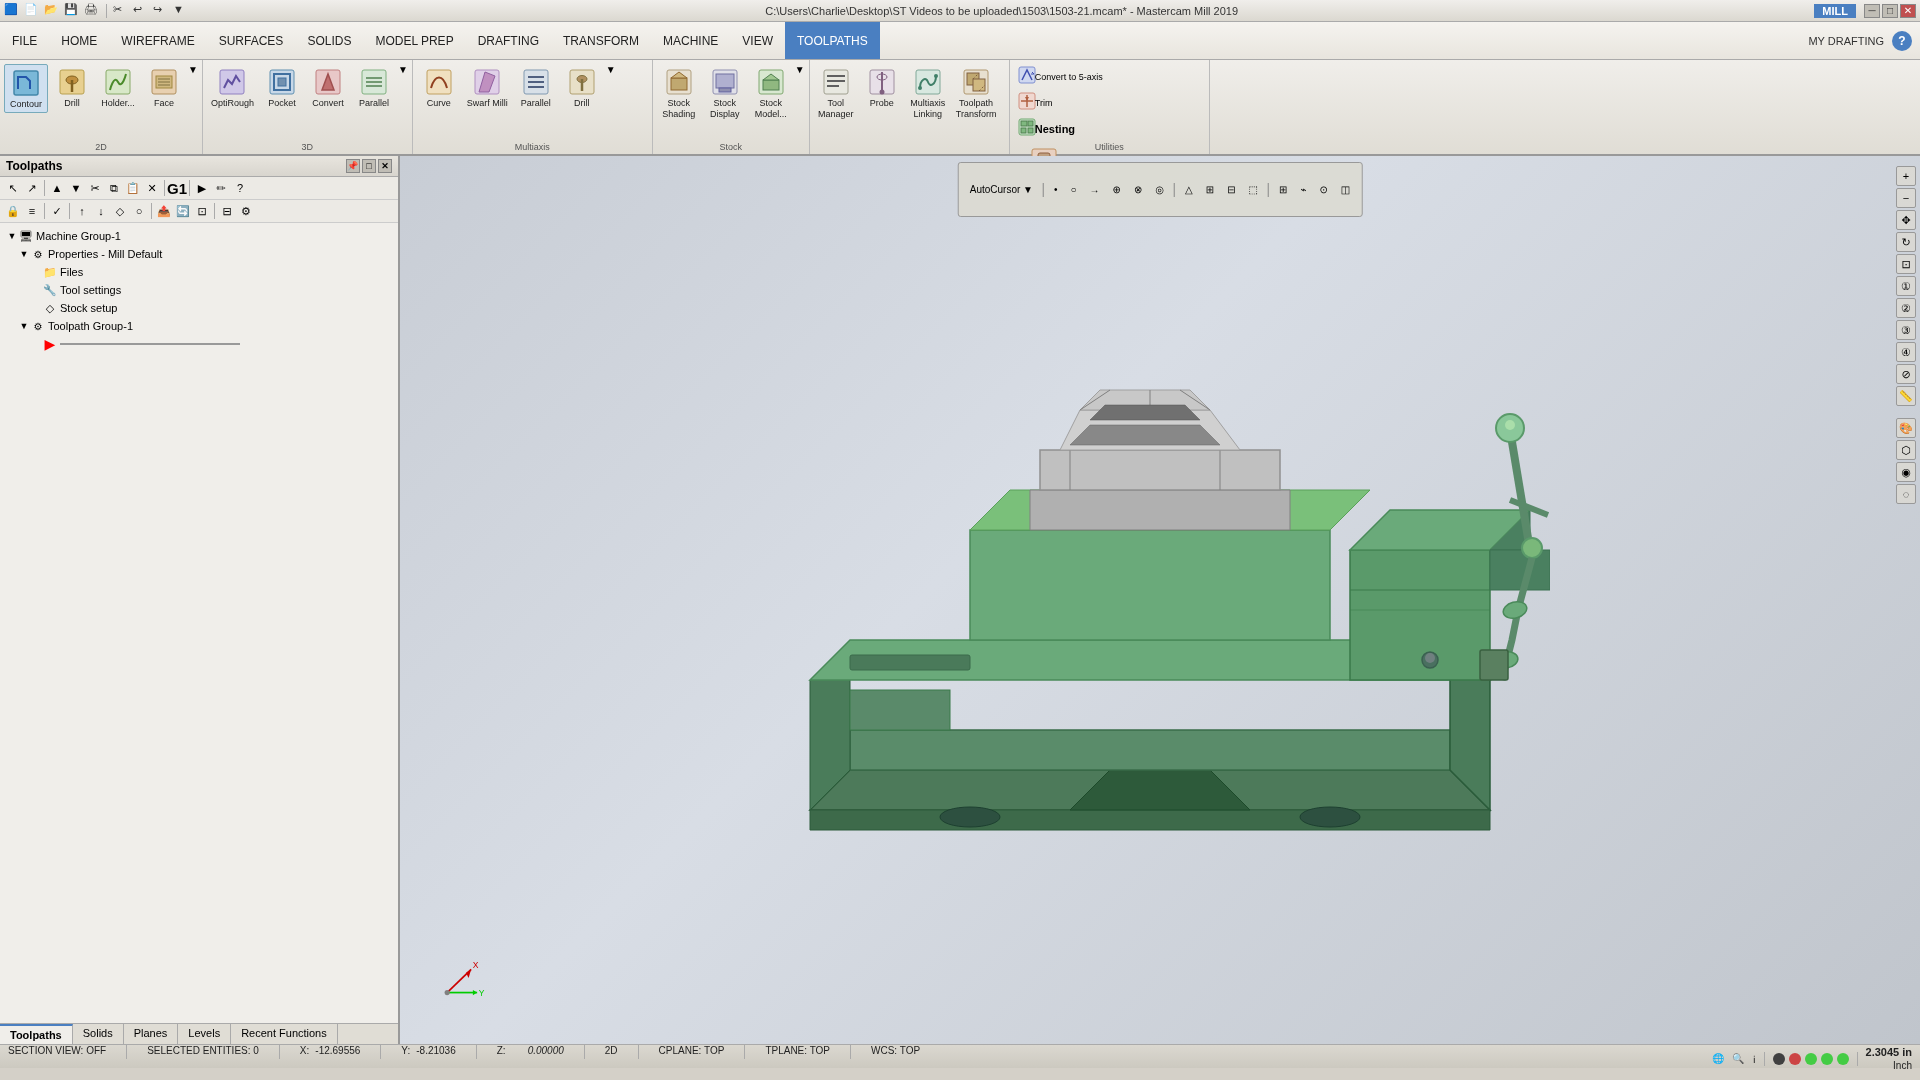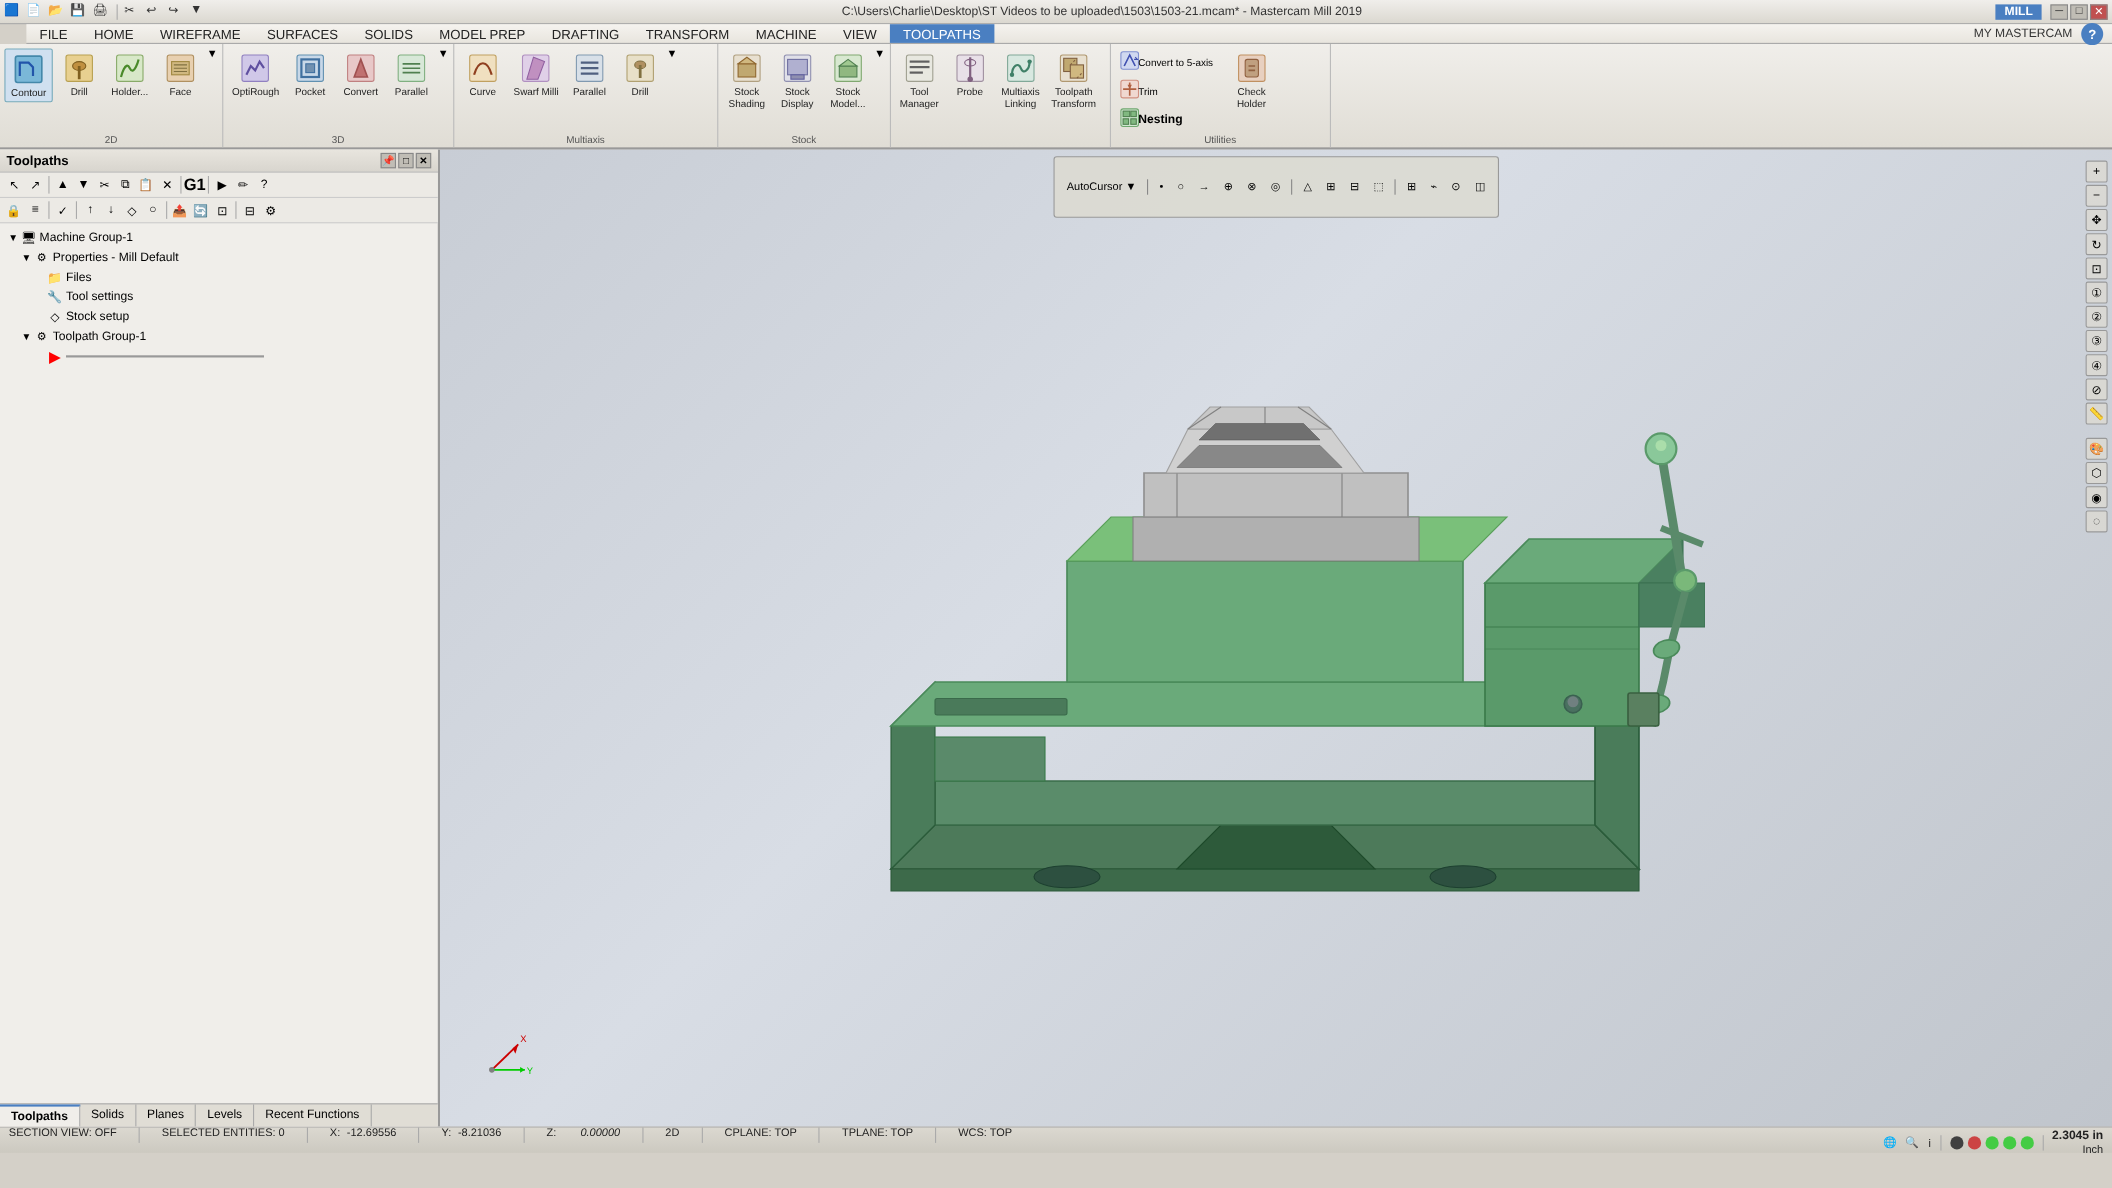--- a/index.html
+++ b/index.html
@@ -21,26 +21,25 @@
     #titlebar .title { flex: 1; text-align: center; font-size: 11px; color: #333; }
     #titlebar .right { display: flex; gap: 2px; }
     .title-btn { width: 16px; height: 14px; background: #c0bdb5; border: 1px solid #888; font-size: 10px; cursor: pointer; display: flex; align-items: center; justify-content: center; }
     .title-btn.close { background: #c05050; color: white; }
 
     
     .qa-icon { width: 16px; height: 16px; display: inline-block; cursor: pointer; }
 
     
     #menubar {
-      height: 18px;
+      height: 38px;
       background: linear-gradient(to bottom, #f5f3ef, #e8e5de);
       display: flex;
       align-items: center;
       border-bottom: 1px solid #aaa;
-      margin-left: 24px;
     }
     .menu-item {
       padding: 4px 12px;
       font-size: 12px;
       cursor: pointer;
       color: #222;
       height: 100%;
       display: flex;
       align-items: center;
     }
@@ -338,21 +337,21 @@
   <div class="menu-item">WIREFRAME</div>
   <div class="menu-item">SURFACES</div>
   <div class="menu-item">SOLIDS</div>
   <div class="menu-item">MODEL PREP</div>
   <div class="menu-item">DRAFTING</div>
   <div class="menu-item">TRANSFORM</div>
   <div class="menu-item">MACHINE</div>
   <div class="menu-item">VIEW</div>
   <div class="menu-item active">TOOLPATHS</div>
   <div style="flex:1;"></div>
-  <div class="my-mastercam">MY MASTERCAM</div>
+  <div class="my-mastercam">MY DRAFTING</div>
   <div class="help-btn">?</div>
   <div style="width:8px;"></div>
 </div>
 
 <div id="ribbon">
 
   <div class="ribbon-section" style="min-width:180px;">
     <div class="ribbon-buttons">
       <div class="ribbon-btn" style="background:#d0e0f0;border:1px solid #7ab;">
         <div class="icon-box">
@@ -581,21 +580,21 @@
             <path d="M19 25 L25 19" stroke="#806040" stroke-width="1" stroke-dasharray="2,2"></path>
           </svg>
         </div>
         <div class="btn-label">Toolpath<br>Transform</div>
       </div>
     </div>
     <div class="ribbon-section-label"></div>
   </div>
 
   <div class="ribbon-section" style="min-width:200px;">
-    <div class="ribbon-buttons" style="flex-wrap:wrap;max-width:200px;">
+    <div class="ribbon-buttons" style="flex-wrap:wrap;max-width:200px;flex-direction:column;">
       <div class="utilities-col">
         <div class="util-row">
           <div class="icon-box-sm util-icon">
             <svg width="20" height="20" viewBox="0 0 20 20">
               <rect x="2" y="2" width="16" height="16" rx="2" fill="#d0d8f0" stroke="#8090d0" stroke-width="1"></rect>
               <path d="M5 15 L10 5 L15 15" fill="none" stroke="#4050b0" stroke-width="1.5"></path>
               <path d="M14 9 L17 9 L15 7" stroke="#4050b0" stroke-width="1" fill="none"></path>
             </svg>
           </div>
           <span>Convert to 5-axis</span>

